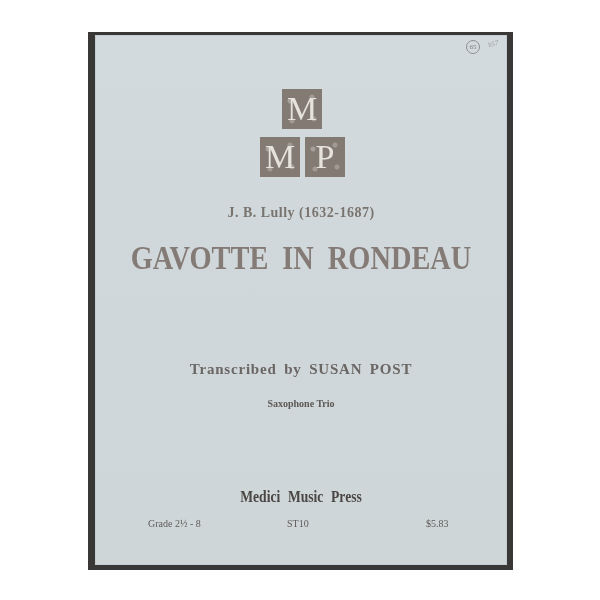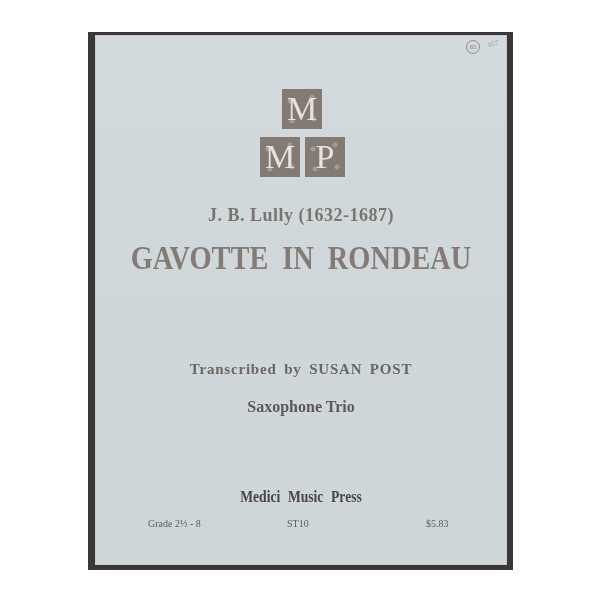--- a/index.html
+++ b/index.html
@@ -82,21 +82,21 @@
       position: absolute;
       left: 95px;
       width: 412px;
       text-align: center;
       color: #6e6864;
     }
     .composer {
       top: 205px;
       font-family: "Liberation Serif", serif;
       font-weight: bold;
-      font-size: 18px;
+      font-size: 14px;
       letter-spacing: 0.5px;
       color: #7a746f;
     }
     .title {
       top: 240px;
       font-family: "Liberation Serif", serif;
       font-weight: bold;
       font-size: 33px;
       letter-spacing: 0px;
       color: #857b76;
@@ -111,21 +111,21 @@
       font-size: 15px;
       letter-spacing: 0.8px;
       color: #6a6663;
       word-spacing: 3px;
       margin-top: 45px;
     }
     .instrument {
       top: 398px;
       font-family: "Liberation Serif", serif;
       font-weight: bold;
-      font-size: 16px;
+      font-size: 10px;
       color: #5c5856;
     }
     .publisher {
       top: 488px;
       font-family: "Liberation Serif", serif;
       font-weight: bold;
       font-size: 16px;
       color: #4a4644;
       transform: scaleX(0.85);
       word-spacing: 5px;

